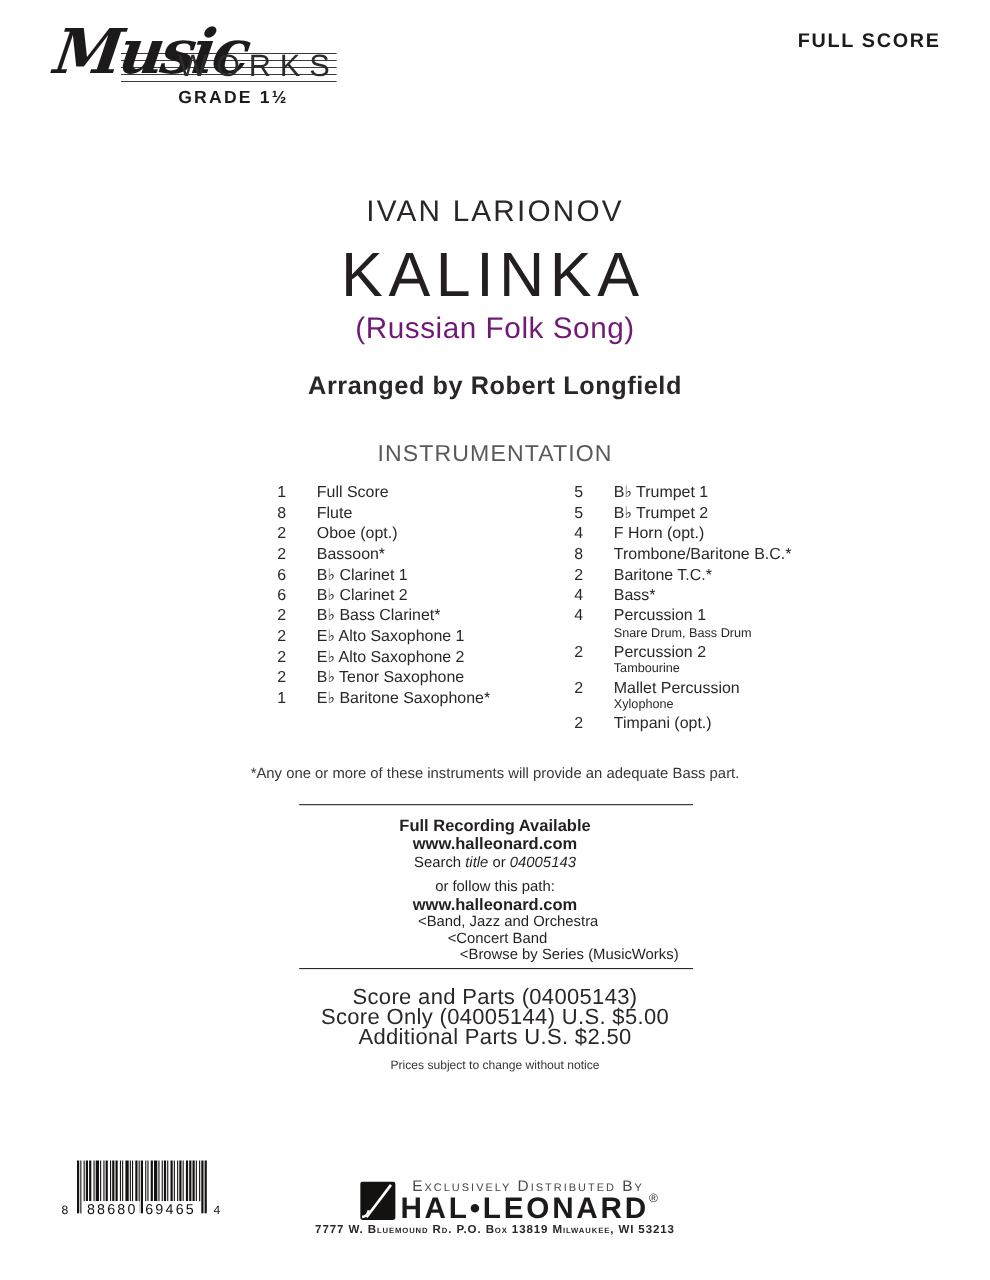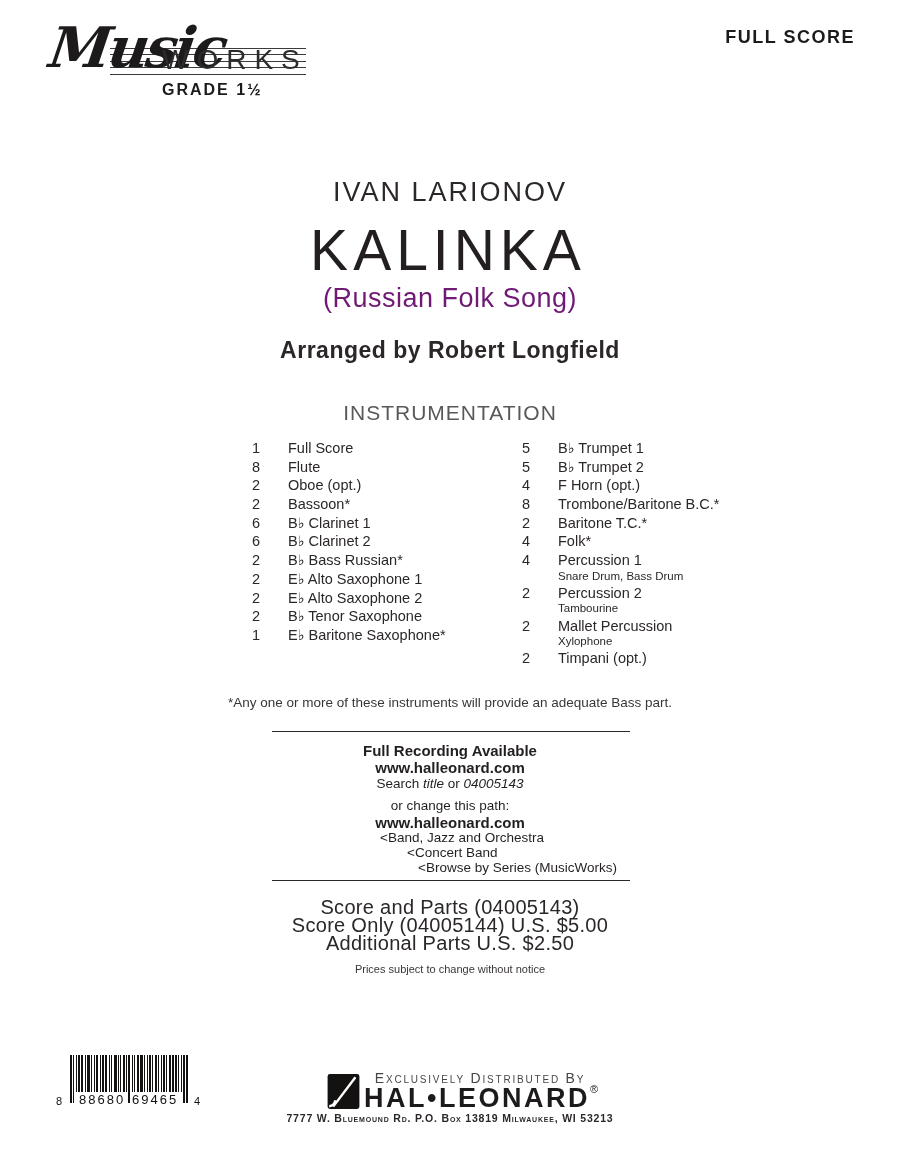--- a/index.html
+++ b/index.html
@@ -145,21 +145,21 @@
       </div>
       <div class="inst-row">
         <span class="inst-qty">6</span>
         <span class="inst-name">
           <div>B♭ Clarinet 2</div>
         </span>
       </div>
       <div class="inst-row">
         <span class="inst-qty">2</span>
         <span class="inst-name">
-          <div>B♭ Bass Russian*</div>
+          <div>B♭ Bass Clarinet*</div>
         </span>
       </div>
       <div class="inst-row">
         <span class="inst-qty">2</span>
         <span class="inst-name">
           <div>E♭ Alto Saxophone 1</div>
         </span>
       </div>
       <div class="inst-row">
         <span class="inst-qty">2</span>
@@ -207,21 +207,21 @@
       </div>
       <div class="inst-row">
         <span class="inst-qty">2</span>
         <span class="inst-name">
           <div>Baritone T.C.*</div>
         </span>
       </div>
       <div class="inst-row">
         <span class="inst-qty">4</span>
         <span class="inst-name">
-          <div>Folk*</div>
+          <div>Bass*</div>
         </span>
       </div>
       <div class="inst-row">
         <span class="inst-qty">4</span>
         <span class="inst-name">
           <div>Percussion 1</div>
           <div class="inst-sub">Snare Drum, Bass Drum</div>
         </span>
       </div>
       <div class="inst-row">
@@ -245,21 +245,21 @@
         </span>
       </div>
     </div>
   <div class="footnote">*Any one or more of these instruments will provide an adequate Bass part.</div>
 
   <div class="rule r1"></div>
 
   <div class="rec b rec-l1">Full Recording Available</div>
   <div class="rec b rec-l2">www.halleonard.com</div>
   <div class="rec n rec-l3"><span>Search </span><span class="it">title</span><span> or </span><span class="it">04005143</span></div>
-  <div class="rec n rec-l4">or change this path:</div>
+  <div class="rec n rec-l4">or follow this path:</div>
   <div class="rec b rec-l5">www.halleonard.com</div>
   <div class="path-line path1">&lt;Band, Jazz and Orchestra</div>
   <div class="path-line path2">&lt;Concert Band</div>
   <div class="path-line path3">&lt;Browse by Series (MusicWorks)</div>
 
   <div class="rule r2"></div>
 
   <div class="price p1">Score and Parts (04005143)</div>
   <div class="price p2">Score Only (04005144) U.S. $5.00</div>
   <div class="price p3">Additional Parts U.S. $2.50</div>

